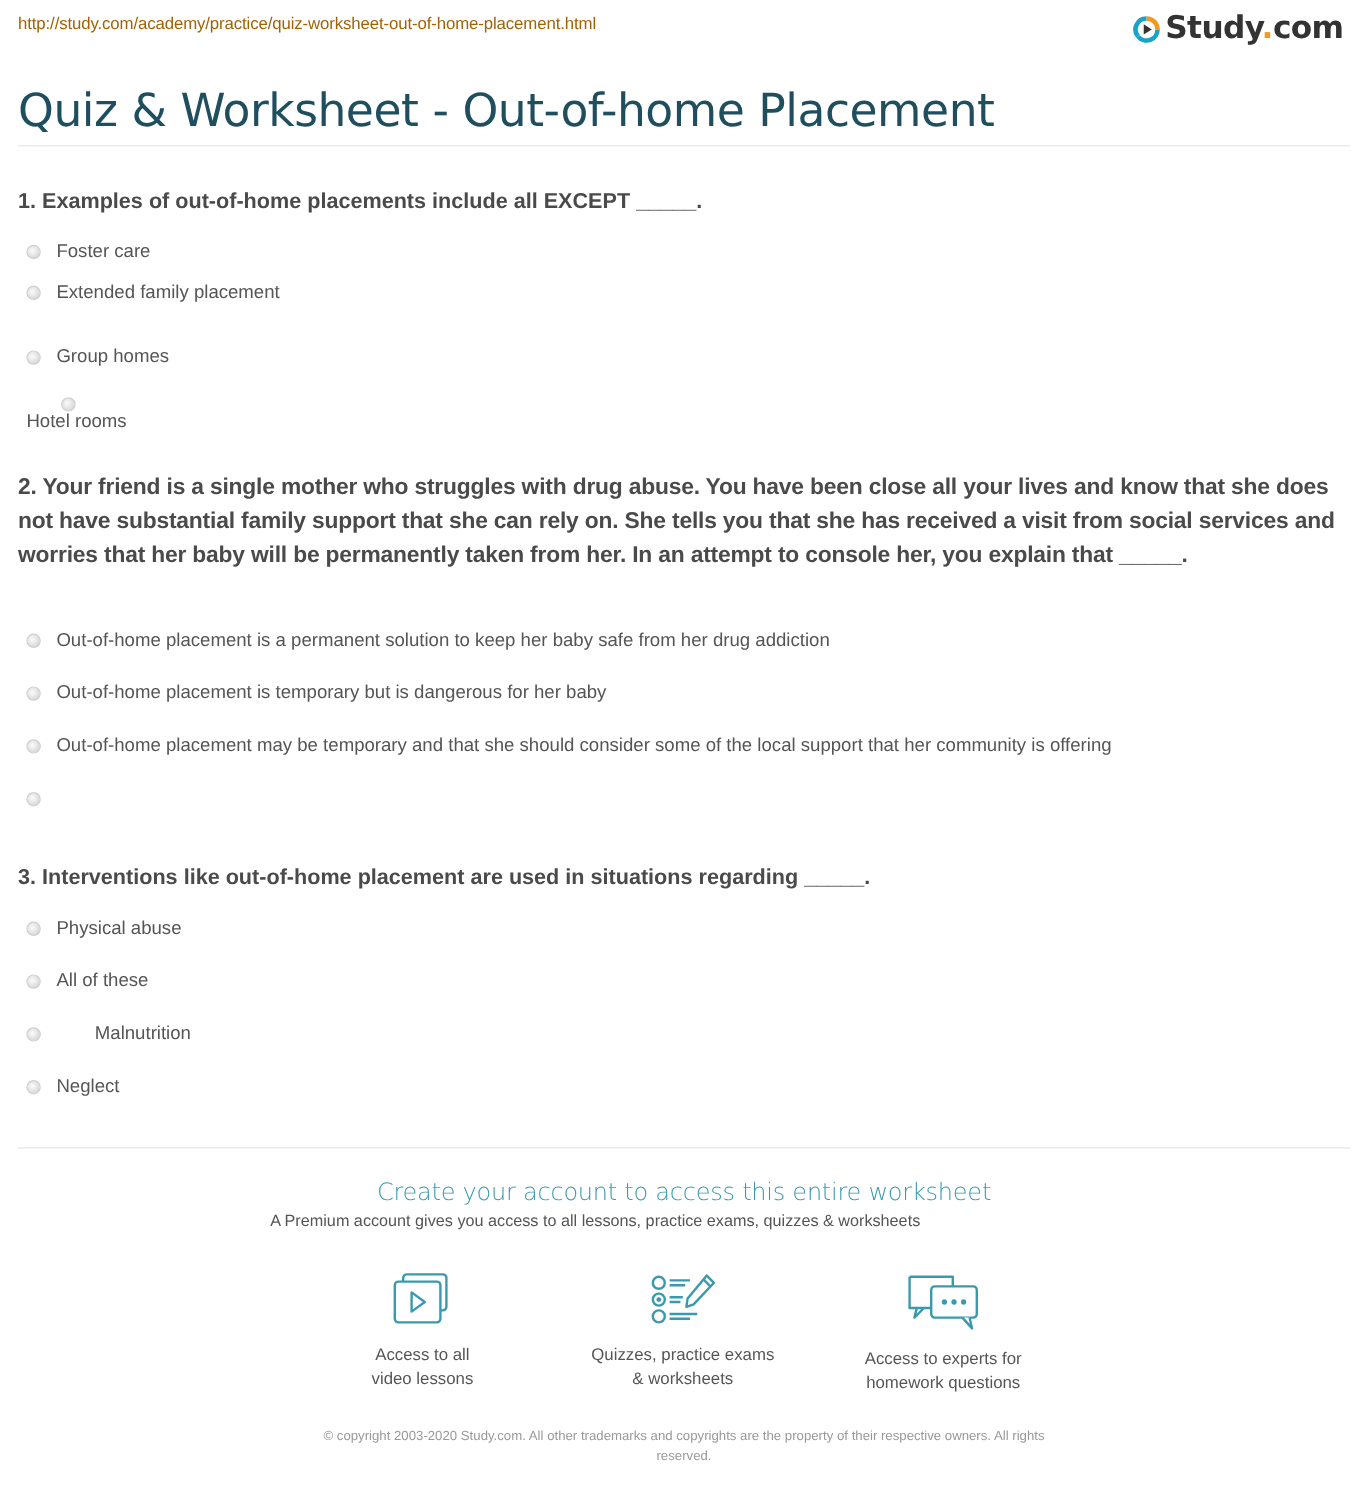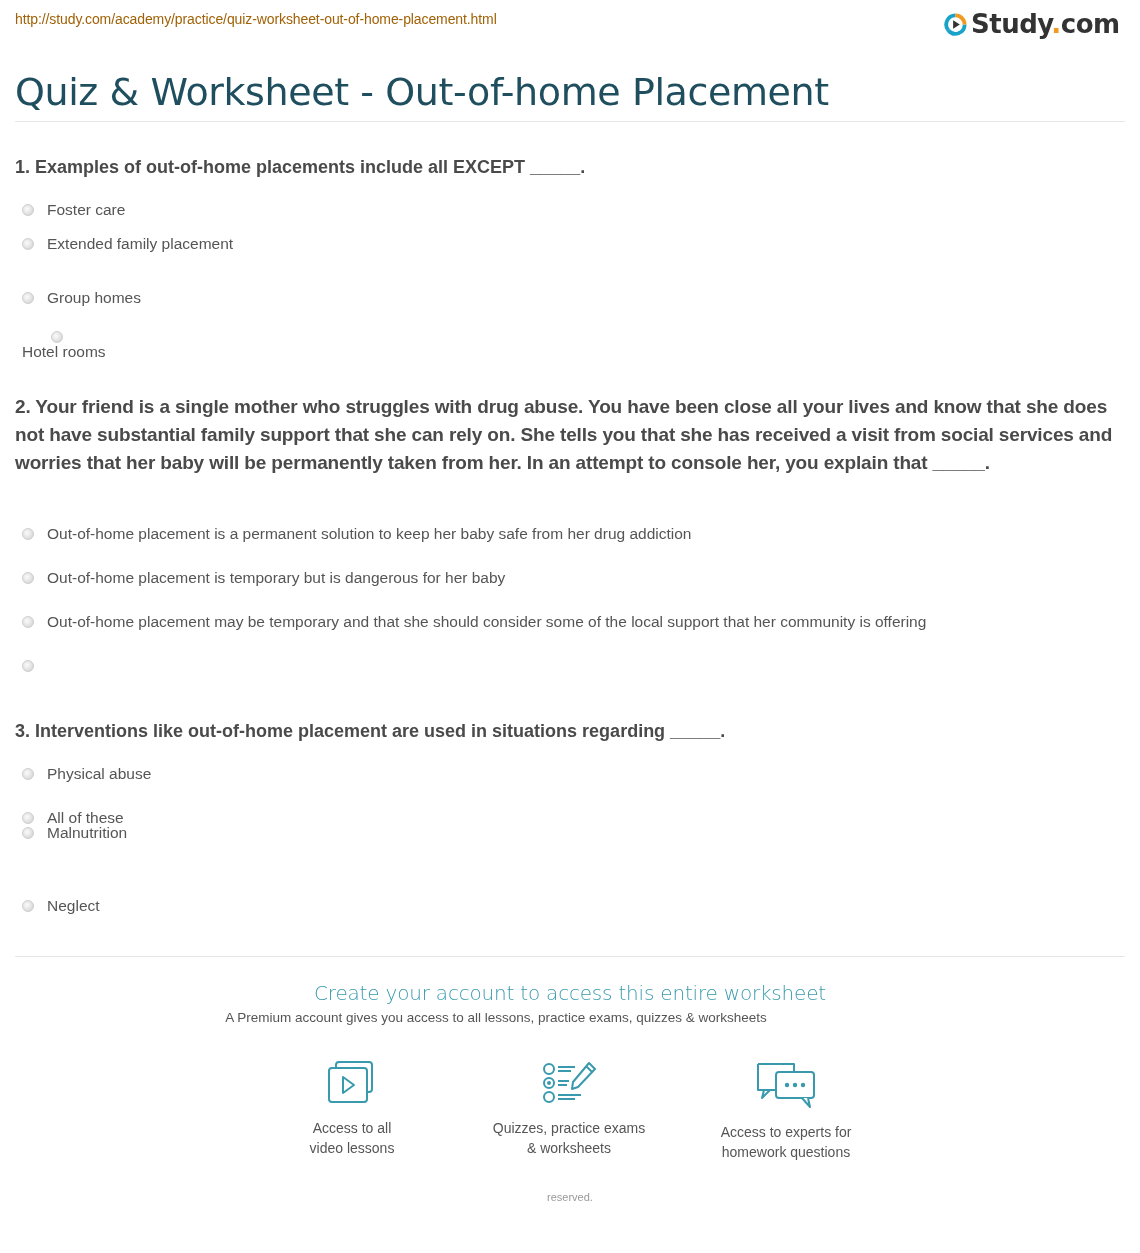--- a/index.html
+++ b/index.html
@@ -88,21 +88,21 @@
 
 <div class="question" style="top:717px;">3. Interventions like out-of-home placement are used in situations regarding _____.</div>
 <div class="option" style="top:763px;">
     <span class="radio"></span>
     <span class="opt-label">Physical abuse</span>
   </div>
 <div class="option" style="top:807px;">
     <span class="radio"></span>
     <span class="opt-label">All of these</span>
   </div>
-<div class="option" style="top:822px;">
+<div class="option" style="top:851px;gap:32px;">
     <span class="radio"></span>
     <span class="opt-label">Malnutrition</span>
   </div>
 <div class="option" style="top:895px;">
     <span class="radio"></span>
     <span class="opt-label">Neglect</span>
   </div>
 
 <div class="divider" style="top:956px;"></div>
 
@@ -158,14 +158,15 @@
       <circle cx="49" cy="25" r="2.2" fill="#3a9aad"></circle>
     </svg>
   </span>
   <div class="feature-label">
     <div>Access to experts for</div>
     <div>homework questions</div>
   </div>
 </div>
 
 <div class="copyright">
+  <div>© copyright 2003-2020 Study.com. All other trademarks and copyrights are the property of their respective owners. All rights</div>
   <div>reserved.</div>
 </div>
 
 </body></html>

